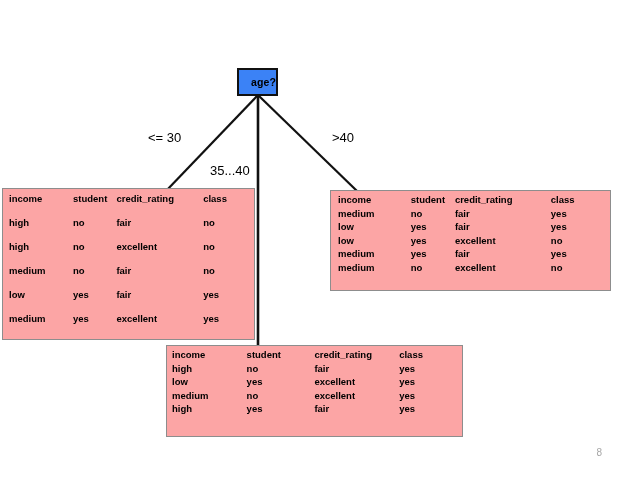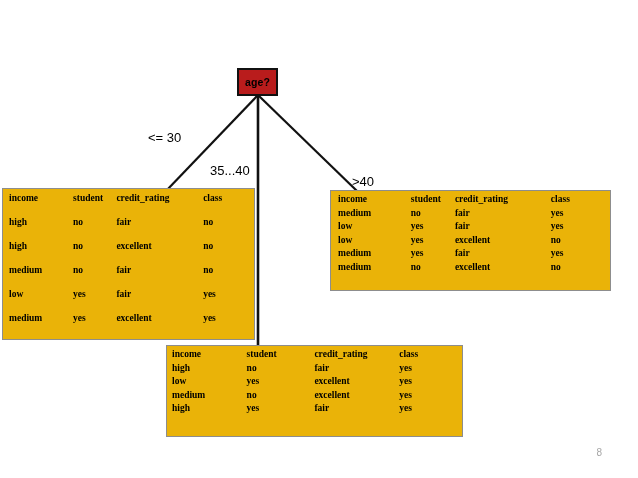--- a/index.html
+++ b/index.html
@@ -32,24 +32,24 @@
     width: 638px;
     height: 478px;
     pointer-events: none;
   }
 
   
   .node-box {
     position: absolute;
     box-sizing: border-box;
     border: 2px solid #111111;
-    background: #b91c1c;
+    background: #3b82f6;
     display: flex;
     align-items: center;
-    justify-content: center;
+    justify-content: flex-end;
   }
   .node-label {
     font-size: 10.5px;
     font-weight: bold;
     letter-spacing: 0.1px;
     line-height: 1;
   }
 
   
   .branch-label {
@@ -58,23 +58,22 @@
     font-weight: normal;
     white-space: nowrap;
     line-height: 1;
   }
 
   
   .leaf-table {
     position: absolute;
     box-sizing: border-box;
     border: 1.5px solid #8d8d8d;
-    background: #eab308;
+    background: #fca5a5;
     overflow: hidden;
-    font-family: Liberation Serif, serif;
   }
   .leaf-table table {
     border-collapse: collapse;
     table-layout: fixed;
     width: 100%;
   }
   .leaf-table td,
   .leaf-table th {
     font-size: 9.5px;
     font-weight: bold;
@@ -132,21 +131,21 @@
     <line x1="258" y1="96" x2="258" y2="346" stroke="#111111" stroke-width="2.6"></line>
     <line x1="259" y1="96" x2="357" y2="191" stroke="#111111" stroke-width="2.2"></line>
   </svg>
 
   <div class="node-box" id="root-node" style="left:237px; top:68px; width:41px; height:28px;">
     <span class="node-label">age?</span>
   </div>
 
   <div class="branch-label" style="left:148px; top:131px;">&lt;= 30</div>
   <div class="branch-label" style="left:210px; top:164px;">35...40</div>
-  <div class="branch-label" style="left:352px; top:131px;margin-top:44px;">&gt;40</div>
+  <div class="branch-label" style="left:332px; top:131px;">&gt;40</div>
 
   <div class="leaf-table" id="leaf-left">
     <table>
       <tbody>
           <tr>
             <td class="c0">income</td>
             <td class="c1">student</td>
             <td class="c2">credit_rating</td>
             <td class="c3">class</td>
           </tr>

